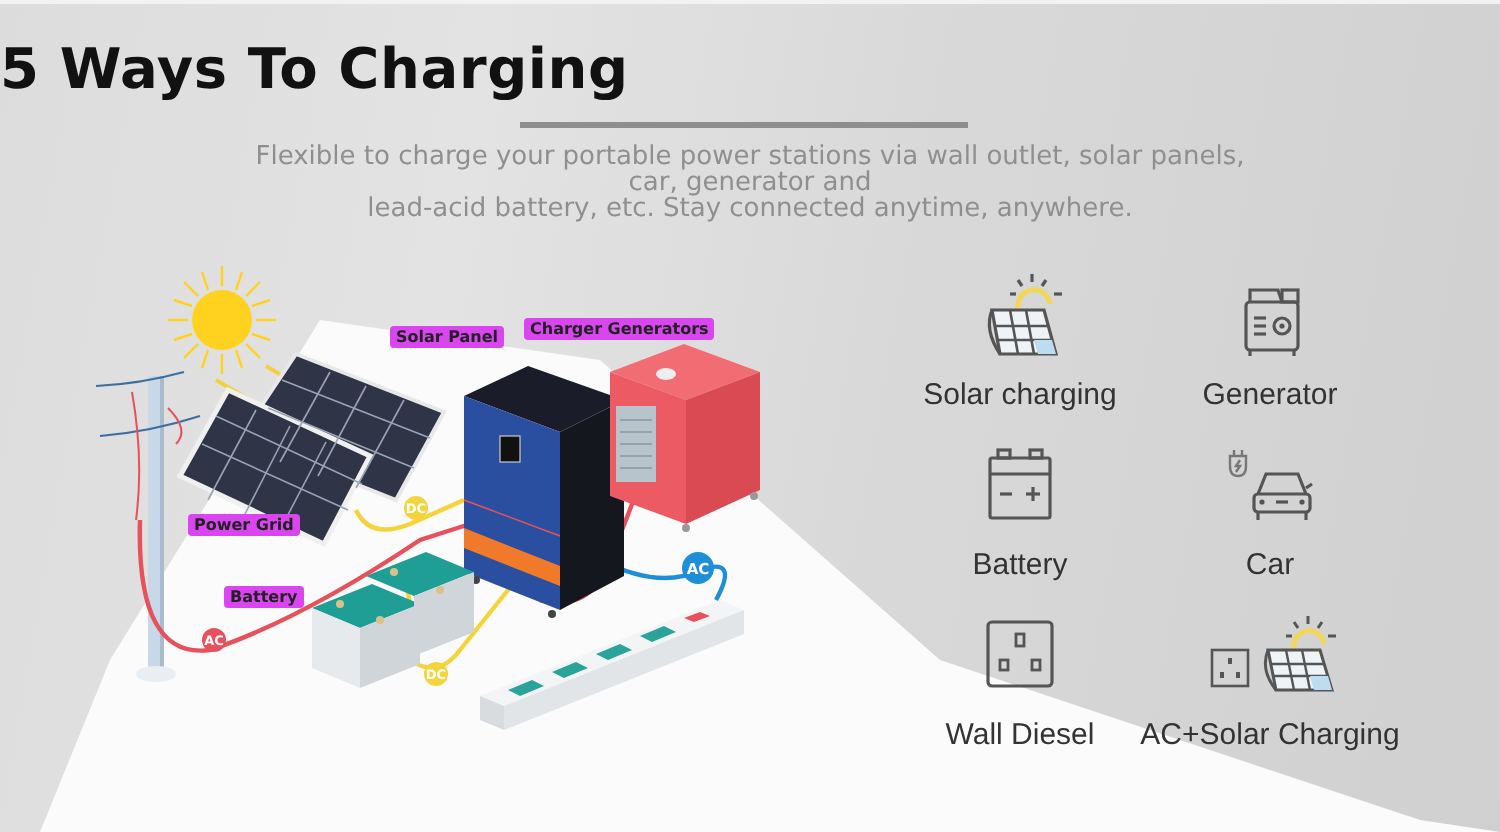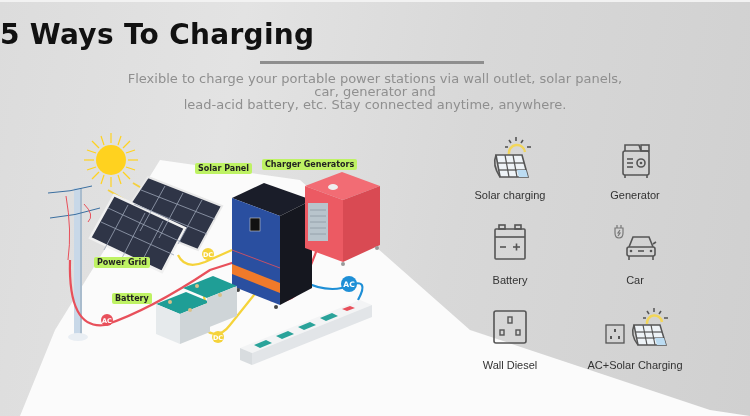--- a/index.html
+++ b/index.html
@@ -19,29 +19,29 @@
     position: absolute; left: 0; width: 750px; top: 18px; text-align: left;
     font-size: 28px; font-weight: bold; color: #111; letter-spacing: 0.3px;
     font-family: "DejaVu Sans", sans-serif;
   }
   .title-rule { position:absolute; left:260px; top:61px; width:224px; height:3px; background:#8e8e8e; }
   .subtitle {
     position: absolute; left: 120px; width: 510px; top: 72px; text-align: center;
     font-size: 13px; line-height: 13px; color: #8f8f8f;
   }
   .label-tag {
-    position: absolute; background: #bef264; color: #222; font-weight: bold;
+    position: absolute; background: #d946ef; color: #222; font-weight: bold;
     font-size: 8px; padding: 1px 3px; border-radius: 2px; white-space: nowrap;
   }
   .grid {
     position: absolute; left: 440px; top: 135px; width: 280px; height: 250px;
   }
   .cell { position: absolute; width: 140px; text-align: center; }
   .cell .icon { display:block; margin: 0 auto; }
-  .cell .lbl { display:block; font-size: 11px; color: #333; margin-top: 6px; font-family: "Liberation Sans", sans-serif; }
+  .cell .lbl { display:block; font-size: 15px; color: #333; margin-top: 6px; font-family: "Liberation Sans", sans-serif; }
   .illu { position:absolute; left:0; top:0; width:750px; height:416px; }
 </style>
 </head>
 <body>
 
 <div class="top-strip"></div>
 <div class="floor"></div>
 
 <h1 class="title">5 Ways To Charging</h1>
 <div class="title-rule"></div>

